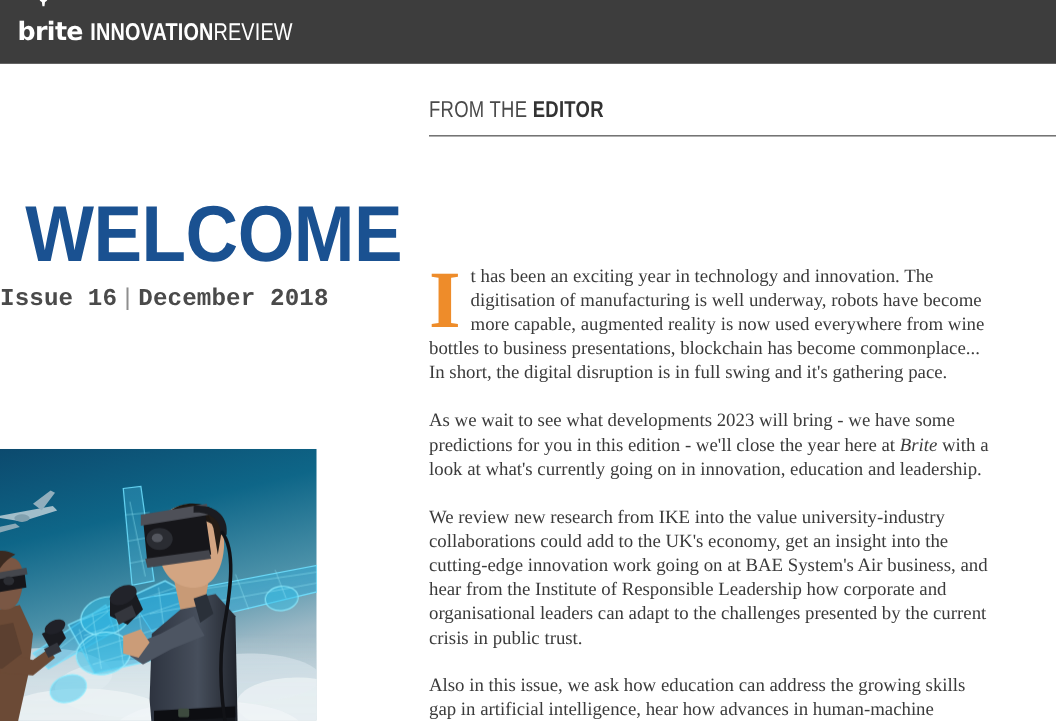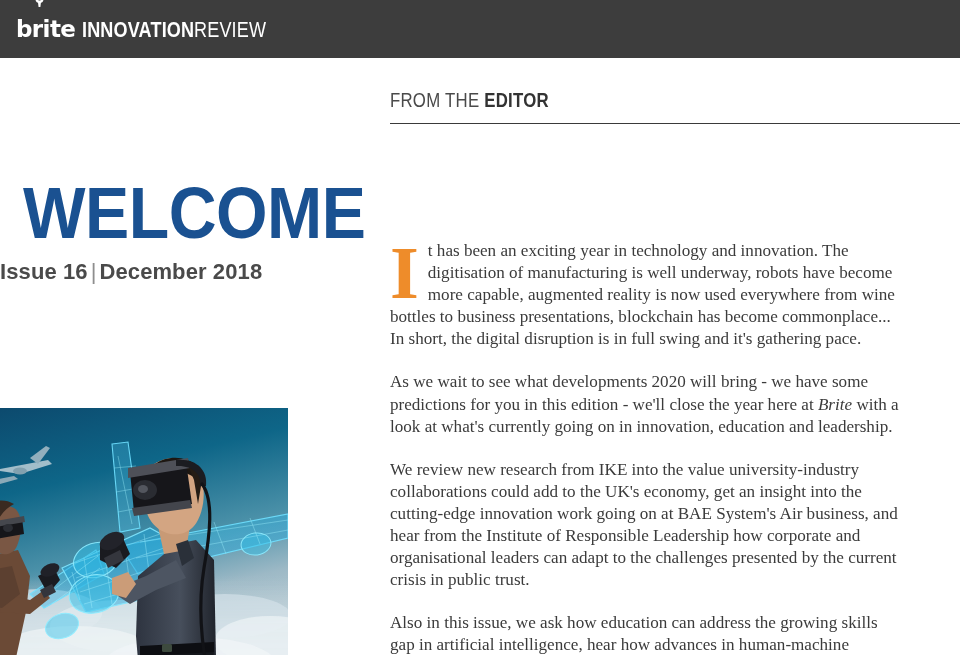--- a/index.html
+++ b/index.html
@@ -145,21 +145,21 @@
     line-height: 0.86;
     color: #1a5191;
     letter-spacing: -0.5px;
     transform: scaleX(0.92);
     transform-origin: right center;
     white-space: nowrap;
     margin: 0;
   }
   .welcome-sub {
     margin-top: 14px;
-    font-family: Liberation Sans, sans-serif;
+    font-family: Liberation Mono, monospace;
     font-weight: 700;
     font-size: 22px;
     color: #4a4a4a;
     letter-spacing: 0.1px;
     white-space: nowrap;
   }
   .welcome-sub .divider {
     color: #8e8e8e;
     font-weight: 400;
     padding: 0 3px;
@@ -207,21 +207,21 @@
     <div class="welcome-title">WELCOME</div>
     <div class="welcome-sub">
       <span>Issue 16</span><span class="divider">|</span><span>December 2018</span>
     </div>
   </div>
 
   <div class="article">
     <p>
       <span class="dropcap">I</span><span>t has been an exciting year in technology and innovation. The digitisation of manufacturing is well underway, robots have become more capable, augmented reality is now used everywhere from wine bottles to business presentations, blockchain has become commonplace... In short, the digital disruption is in full swing and it's gathering pace.</span>
     </p>
-    <p><span>As we wait to see what developments 2020 will bring - we have some predictions for you in this edition - we'll close the year here at </span><em>Brite</em><span> with a look at what's currently going on in innovation, education and leadership.</span></p>
+    <p><span>As we wait to see what developments 2023 will bring - we have some predictions for you in this edition - we'll close the year here at </span><em>Brite</em><span> with a look at what's currently going on in innovation, education and leadership.</span></p>
     <p>We review new research from IKE into the value university-industry collaborations could add to the UK's economy, get an insight into the cutting-edge innovation work going on at BAE System's Air business, and hear from the Institute of Responsible Leadership how corporate and organisational leaders can adapt to the challenges presented by the current crisis in public trust.</p>
     <p>Also in this issue, we ask how education can address the growing skills gap in artificial intelligence, hear how advances in human-machine interaction can benefit medical research and patient care, and catch up with the UK Government's efforts to develop tools that can predict cyberattacks</p>
   </div>
 
   <div class="photo">
     <svg width="288" height="277" viewBox="0 0 288 277" role="img">
       <defs>
         <linearGradient id="skyGrad" x1="0" y1="0" x2="0.25" y2="1">
           <stop offset="0%" stop-color="#0c4a6e"></stop>
           <stop offset="30%" stop-color="#0e6688"></stop>

